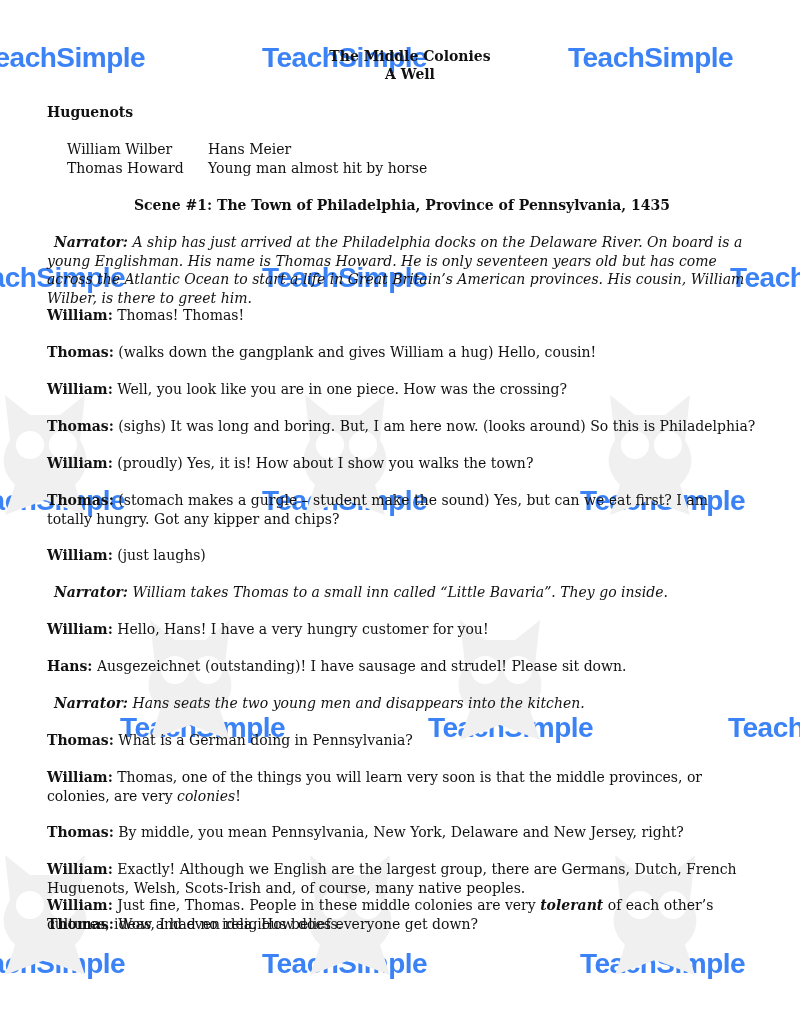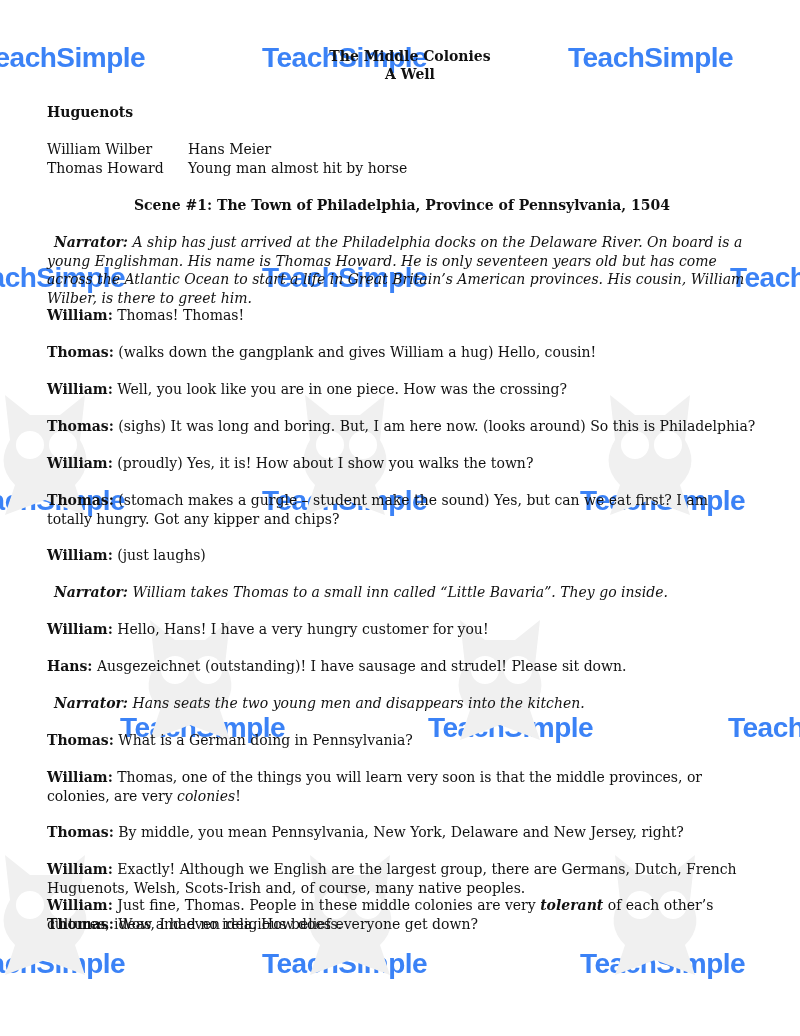--- a/index.html
+++ b/index.html
@@ -15,21 +15,21 @@
       white-space: nowrap;
     }
     .wm-owl { position: absolute; width: 120px; height: 140px; opacity: 1; }
     .page {
       position: absolute; left: 47px; top: 0; width: 710px; z-index: 1;
       font-size: 14px; line-height: 18.5px;
     }
     .title-block { position: absolute; left: 8px; width: 710px; top: 47px; text-align: center; font-weight: bold; font-size: 14px; line-height: 18px; }
     .abs { position: absolute; left: 0; width: 710px; }
     .chars-heading { top: 103px; font-weight: bold; }
-    .chars { top: 140px; }
+    .chars { top: 140px; margin-left: 20px; }
     .chars-row { display: flex; }
     .chars-col1 { width: 141px; }
     .scene { top: 196px; text-align: center; font-weight: bold; }
     .speaker { font-weight: bold; }
     .narr { font-style: italic; }
     .narr .speaker { font-style: italic; margin-left: 7px; }
     .emph { font-weight: bold; font-style: italic; }
     .ital { font-style: italic; }
     p { margin: 0; }
   </style>
@@ -107,21 +107,21 @@
     <div class="chars-row">
       <span class="chars-col1">William Wilber</span>
       <span>Hans Meier</span>
     </div>
     <div class="chars-row">
       <span class="chars-col1">Thomas Howard</span>
       <span>Young man almost hit by horse</span>
     </div>
   </div>
 
-  <div class="abs scene">Scene #1: The Town of Philadelphia, Province of Pennsylvania, 1504</div>
+  <div class="abs scene">Scene #1: The Town of Philadelphia, Province of Pennsylvania, 1435</div>
 
   <p class="abs narr" style="top:233px"><span class="speaker">Narrator:</span><span> A ship has just arrived at the Philadelphia docks on the Delaware River. On board is a young Englishman. His name is Thomas Howard. He is only seventeen years old but has come across the Atlantic Ocean to start a life in Great Britain’s American provinces.  His cousin, William Wilber, is there to greet him.</span></p>
 
   <p class="abs" style="top:306px"><span class="speaker">William:</span><span>  Thomas! Thomas!</span></p>
 
   <p class="abs" style="top:343px"><span class="speaker">Thomas:</span><span> (walks down the gangplank and gives William a hug) Hello, cousin!</span></p>
 
   <p class="abs" style="top:380px"><span class="speaker">William:</span><span> Well, you look like you are in one piece. How was the crossing?</span></p>
 
   <p class="abs" style="top:417px"><span class="speaker">Thomas:</span><span> (sighs) It was long and boring. But, I am here now. (looks around) So this is Philadelphia?</span></p>

